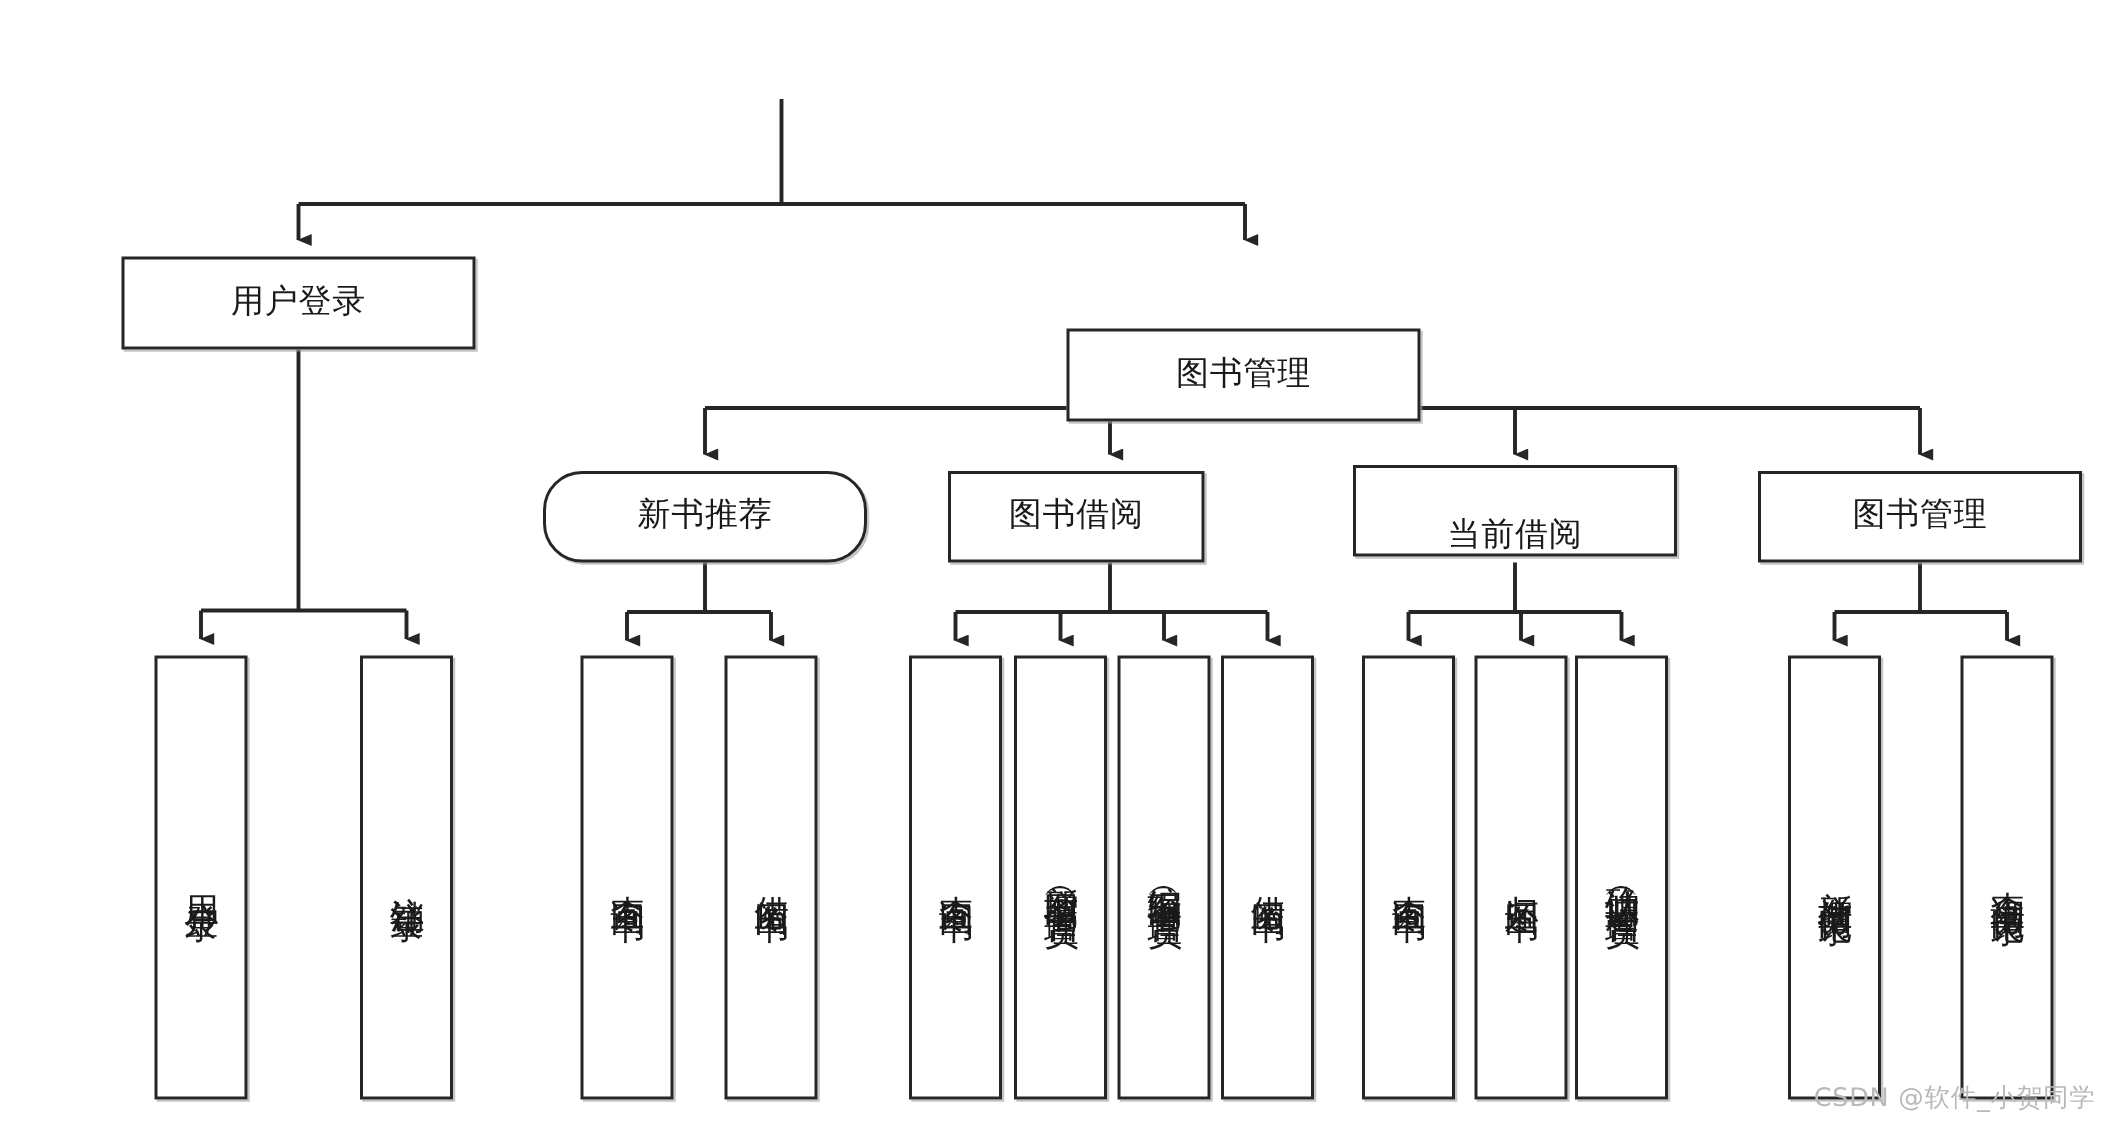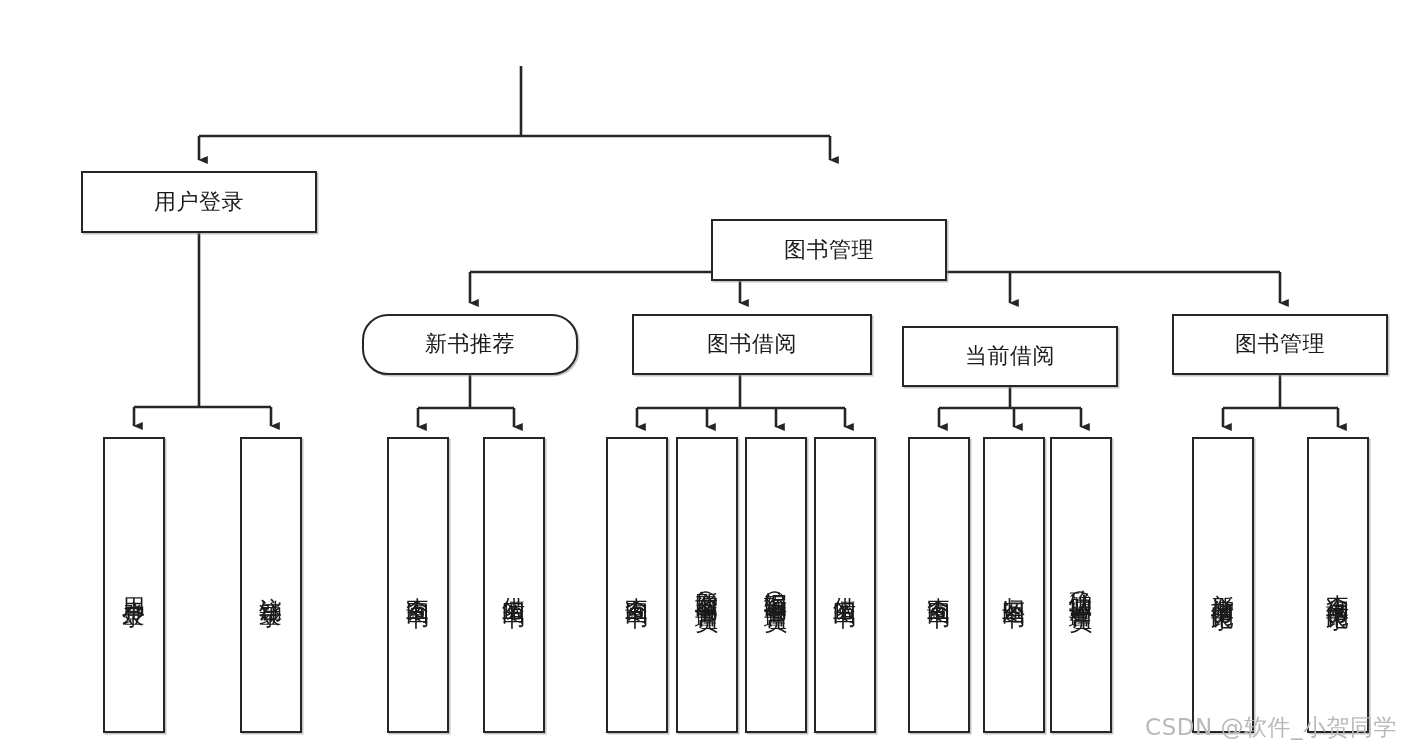--- a/index.html
+++ b/index.html
@@ -57,21 +57,21 @@
     font-size: 23px;
     line-height: 1.22;
     letter-spacing: 3px;
     white-space: nowrap;
   }
   .node.root .label { font-size: 23px; }
   #watermark {
     position: absolute;
     right: 8px;
     bottom: 4px;
-    font-size: 23px;
+    font-size: 17px;
     color: #b9b9b9;
     letter-spacing: 0.5px;
     white-space: nowrap;
     pointer-events: none;
   }
 </style>
 </head>
 <body>
 
 <div id="canvas">
@@ -134,24 +134,24 @@
       </div>
       <div class="node horiz" style="left: 711px; top: 171px; width: 236px; height: 62px; margin-top: 48px;">
         <span class="label">图书管理</span>
       </div>
     </div>
 
   <div id="level2-nodes">
       <div class="node horiz" style="left: 362px; top: 314px; width: 216px; height: 61px; border-radius: 26px;">
         <span class="label">新书推荐</span>
       </div>
-      <div class="node horiz" style="left: 632px; top: 314px; width: 240px; height: 61px;">
+      <div class="node horiz" style="left: 632px; top: 314px; width: 171px; height: 61px;">
         <span class="label">图书借阅</span>
       </div>
-      <div class="node horiz" style="left: 902px; top: 326px; width: 216px; height: 61px;">
+      <div class="node horiz" style="left: 902px; top: 310px; width: 216px; height: 61px; align-items: flex-end;">
         <span class="label">当前借阅</span>
       </div>
       <div class="node horiz" style="left: 1172px; top: 314px; width: 216px; height: 61px;">
         <span class="label">图书管理</span>
       </div>
     </div>
 
   <div id="leaf-nodes">
       <div class="node vert" style="left: 103px; top: 437px; width: 62px; height: 296px;">
         <span class="label">用户登录</span>

